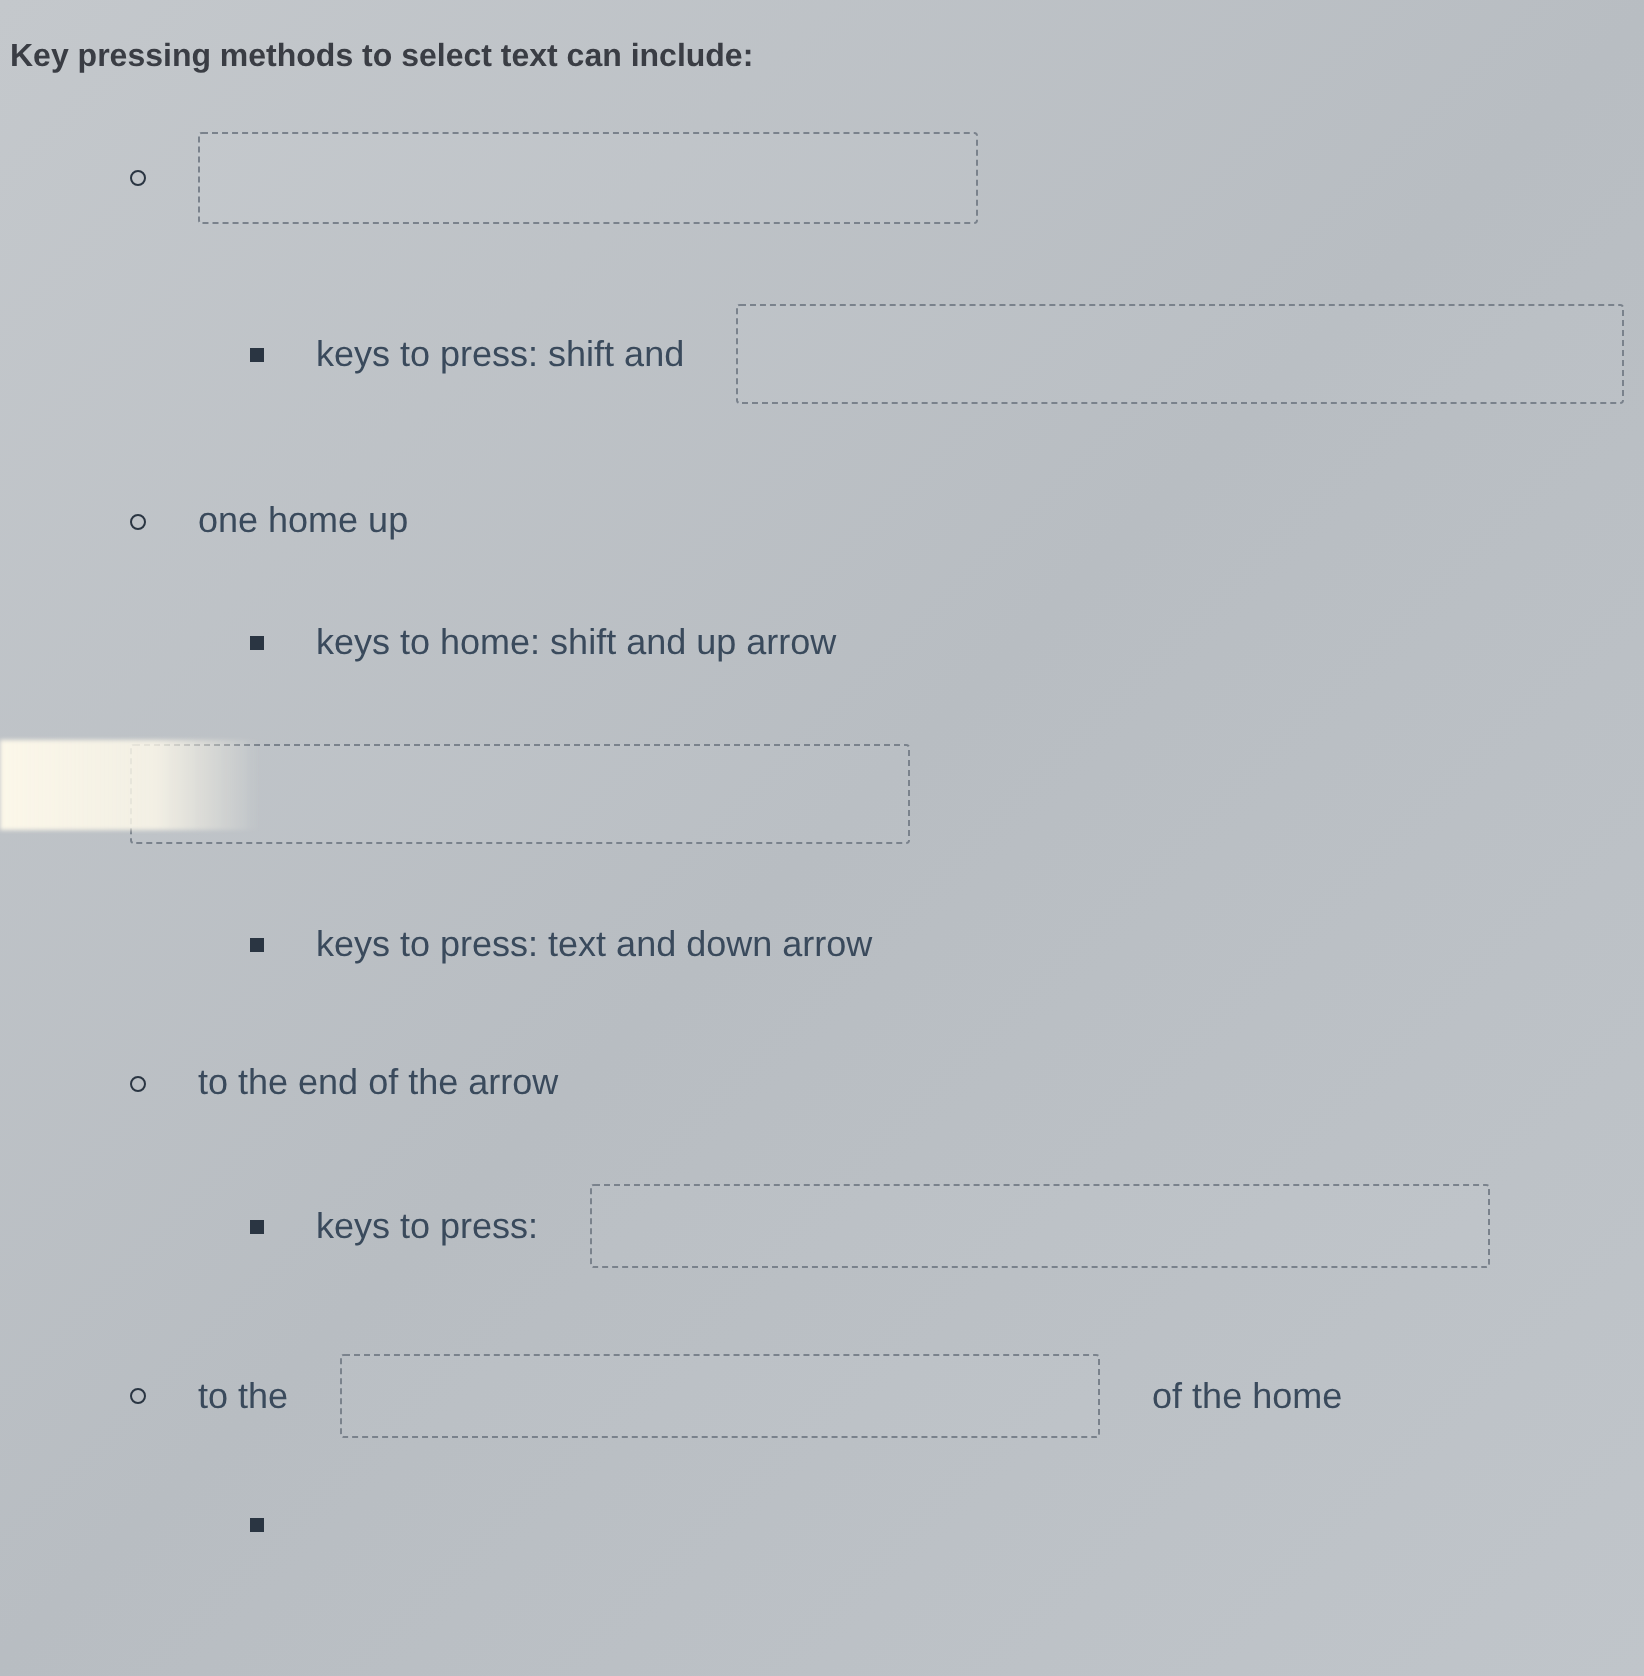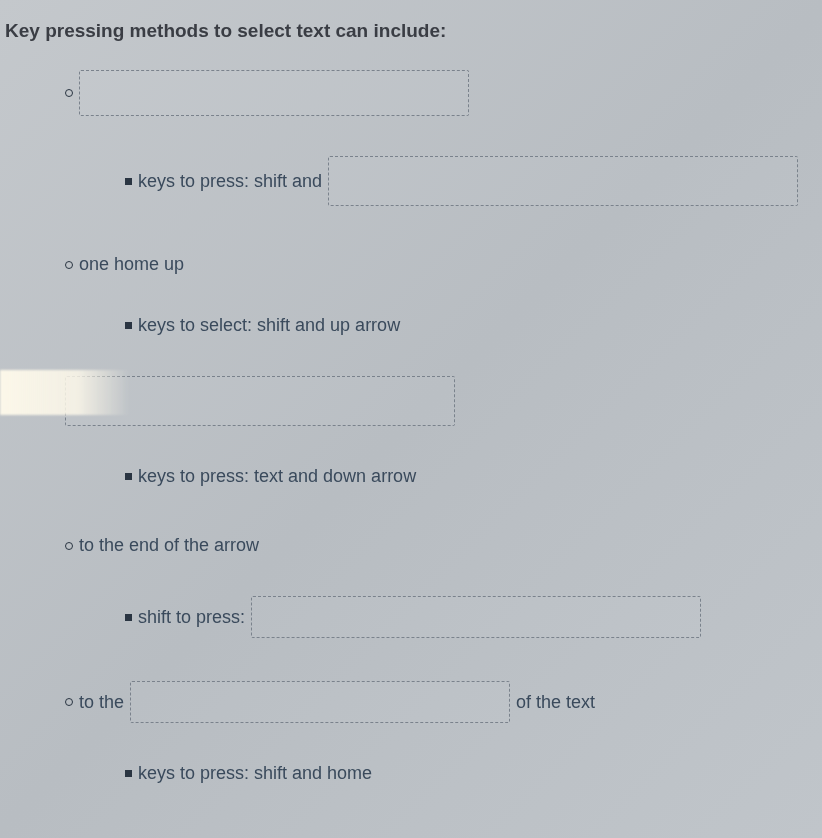--- a/index.html
+++ b/index.html
@@ -11,38 +11,38 @@
       width: 822px;
       height: 838px;
       background: linear-gradient(135deg, #c4c8cc 0%, #b8bdc2 50%, #c0c5ca 100%);
       font-family: Arial, Helvetica, sans-serif;
       color: #3a4a5a;
       padding: 20px 10px 20px 5px;
       position: relative;
       overflow: hidden;
     }
     .heading {
-      font-size: 19px;
+      font-size: 16px;
       font-weight: bold;
       color: #3a3d44;
       margin-bottom: 28px;
       margin-left: 0;
     }
     .level1 {
       margin-left: 60px;
       margin-bottom: 10px;
     }
     .level2 {
       margin-left: 120px;
       margin-bottom: 10px;
     }
     .row {
       display: flex;
       align-items: center;
-      gap: 6px;
+      gap: 26px;
     }
     .bullet-hollow {
       display: inline-block;
       width: 8px;
       height: 8px;
       border: 1.5px solid #2a3542;
       border-radius: 50%;
       background: transparent;
       flex-shrink: 0;
     }
@@ -102,21 +102,21 @@
 
 <div class="sp-v2"></div>
 
 <div class="level1 row">
   <span class="bullet-hollow"></span>
   <span class="label">one home up</span>
 </div>
 <div class="sp-v1"></div>
 <div class="level2 row">
   <span class="bullet-square"></span>
-  <span class="label">keys to select: shift and up arrow</span>
+  <span class="label">keys to home: shift and up arrow</span>
 </div>
 
 <div class="sp-v1"></div>
 
 <div class="row" style="margin-bottom:10px;">
   <span class="blank-box box-b3"></span>
 </div>
 <div class="sp-v1"></div>
 <div class="level2 row">
   <span class="bullet-square"></span>
@@ -125,31 +125,30 @@
 
 <div class="sp-v2"></div>
 
 <div class="level1 row">
   <span class="bullet-hollow"></span>
   <span class="label">to the end of the arrow</span>
 </div>
 <div class="sp-v1"></div>
 <div class="level2 row">
   <span class="bullet-square"></span>
-  <span class="label">shift to press:</span>
+  <span class="label">keys to press:</span>
   <span class="blank-box box-b4"></span>
 </div>
 
 <div class="sp-v3"></div>
 
 <div class="level1 row">
   <span class="bullet-hollow"></span>
   <span class="label">to the</span>
   <span class="blank-box box-b5"></span>
-  <span class="label">of the text</span>
+  <span class="label">of the home</span>
 </div>
 <div class="sp-v1"></div>
 <div class="level2 row">
   <span class="bullet-square"></span>
-  <span class="label">keys to press: shift and home</span>
 </div>
 
 <div class="glare"></div>
 
 </body></html>

